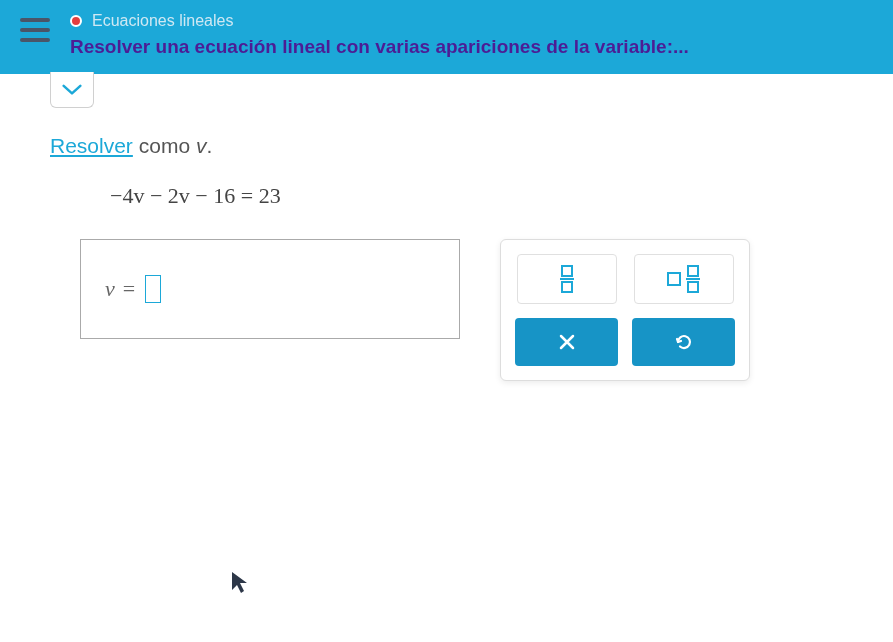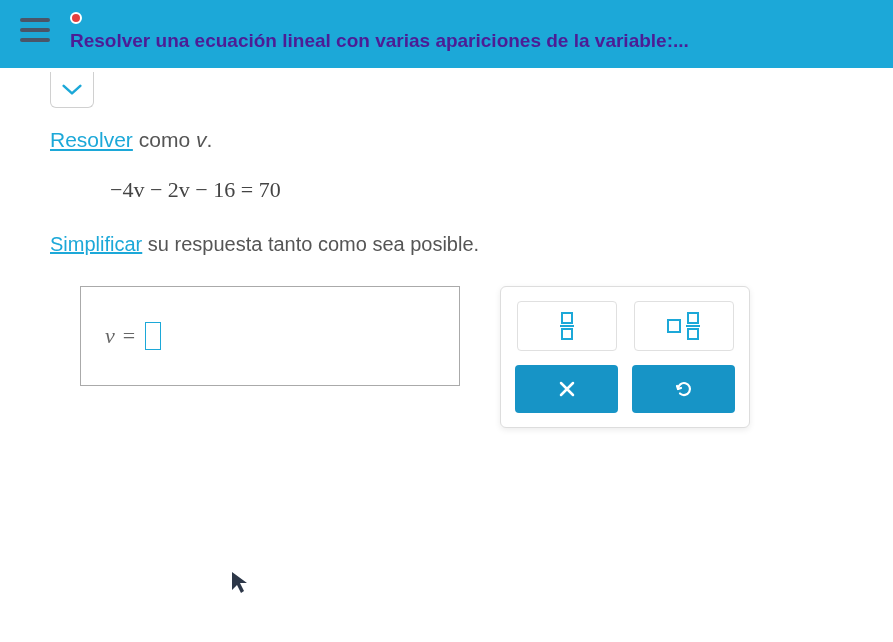--- a/index.html
+++ b/index.html
@@ -217,40 +217,38 @@
 <body>
 
 <div class="header">
   <div class="menu-icon">
     <span></span>
       <span></span>
       <span></span>
   </div>
   <div class="breadcrumb">
     <div class="red-dot"></div>
+    <span>Ecuaciones lineales</span>
   </div>
   <div class="page-title">Resolver una ecuación lineal con varias apariciones de la variable:...</div>
 </div>
 
 <div class="chevron-tab">
   <svg viewBox="0 0 24 14" fill="none">
     <path d="M2 2 L12 11 L22 2" stroke="#1ca8d8" stroke-width="3" stroke-linecap="round" stroke-linejoin="round"></path>
   </svg>
 </div>
 
 <div class="content">
   <div class="instruction">
     <span class="link-text">Resolver</span><span> como </span><span class="italic">v</span><span>.</span>
   </div>
 
-  <div class="equation">−4v − 2v − 16 = 70</div>
-
-  <div class="simplify">
-    <span class="link-text">Simplificar</span><span> su respuesta tanto como sea posible.</span>
-  </div>
+  <div class="equation">−4v − 2v − 16 = 23</div>
+
 
   <div class="answer-row">
     <div class="answer-box">
       <span class="answer-var">v</span>
       <span class="answer-eq">=</span>
       <span class="answer-input"></span>
     </div>
 
     <div class="tool-panel">
       <div class="tool-row">

